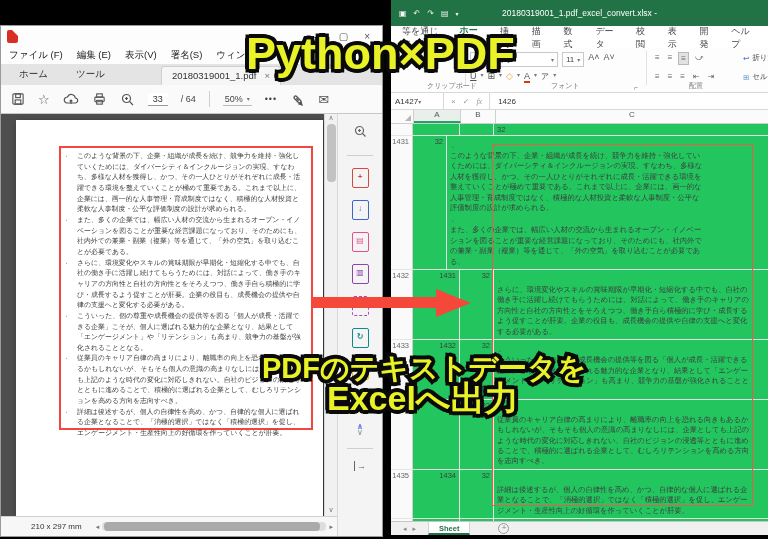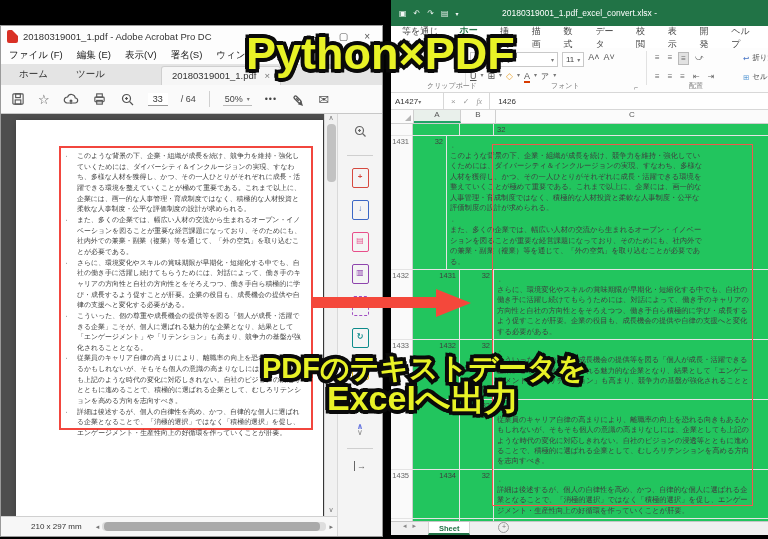--- a/index.html
+++ b/index.html
@@ -88,41 +88,40 @@
   .xrow .rh{width:22px;flex:0 0 auto;background:#fafafa;border-right:1px solid #cfcfcf;color:#666;font-size:7.5px;
     text-align:right;padding:1px 3px 0 0;box-sizing:border-box}
   .xrow .ca{width:47px;flex:0 0 auto;border-right:1px solid #e4e4e4;text-align:right;font-size:7.5px;color:#3f3f3f;padding:1px 3px 0 0;box-sizing:border-box}
   .xrow .cb{width:34px;flex:0 0 auto;border-right:1px solid #e4e4e4;text-align:right;font-size:7.5px;color:#3f3f3f;padding:1px 3px 0 0;box-sizing:border-box}
   .xrow .cc{flex:1;padding:0 0 0 3px;min-width:0}
   .cplain{font-size:7.5px;color:#3f3f3f;padding:1px 0 1px 0}
   .cplain.below{padding-top:8px}
   .xbullet{font-size:5.5px;line-height:8px;color:#3f3f3f;padding-top:2px}
   .xpara{width:253px;font-size:7.3px;line-height:10.4px;color:#3e3e3e;margin-bottom:2px}
   .xl-redrect{position:absolute;left:101px;top:20px;width:261px;height:362px;border:1.6px solid #f2574d;box-sizing:border-box;pointer-events:none}
-  .xl-sheetbar{height:13px;background:#f0f0f0;border-top:1px solid #c6c6c6;display:flex;font-size:7px;color:#888;flex:0 0 auto}
+  .xl-sheetbar{height:13px;background:#f0f0f0;border-top:1px solid #c6c6c6;display:flex;align-items:center;font-size:7px;color:#888;flex:0 0 auto}
   .sb-navs{padding:0 6px 0 12px;letter-spacing:6px}
   .sb-tab{background:#fff;color:#217346;font-weight:bold;font-size:7.5px;padding:1px 10px 0;height:100%;box-sizing:border-box;
     border-right:1px solid #d4d4d4;border-left:1px solid #d4d4d4;border-bottom:2px solid #217346;display:flex;align-items:center}
   .sb-add{width:9px;height:9px;border:1px solid #9a9a9a;border-radius:50%;font-size:7px;line-height:8px;text-align:center;margin-left:28px;color:#777}
   
   .ol-text{position:absolute;font-weight:bold;color:#e8f226;white-space:nowrap;z-index:50;
     -webkit-text-stroke:7px #0a0a0a;paint-order:stroke fill;
     text-shadow:-3px -3px 0 #0a0a0a,3px -3px 0 #0a0a0a,-3px 3px 0 #0a0a0a,3px 3px 0 #0a0a0a,-4px 0 0 #0a0a0a,4px 0 0 #0a0a0a,0 -4px 0 #0a0a0a,0 4px 0 #0a0a0a}
   .ol-title{left:246px;top:28px;font-size:45px}
   .ol-line1{left:262px;top:349px;font-size:29px}
   .ol-line2{left:327px;top:376px;font-size:34px}
   .transfer-arrow{position:absolute;left:313px;top:288px;z-index:40}
 </style>
 </head>
 <body>
 
 <div class="win-acrobat">
   <div class="ac-titlebar">
     <span class="ac-appicon"></span>
-    <span class="ac-title">20180319001_1.pdf - Adobe Acrobat Pro DC</span>
     <span class="ac-winctrls">
       <span>—</span>
       <span>▢</span>
       <span>×</span>
     </span>
   </div>
   <div class="ac-menubar">
     <span>ファイル (F)</span>
     <span>編集 (E)</span>
     <span>表示(V)</span>

